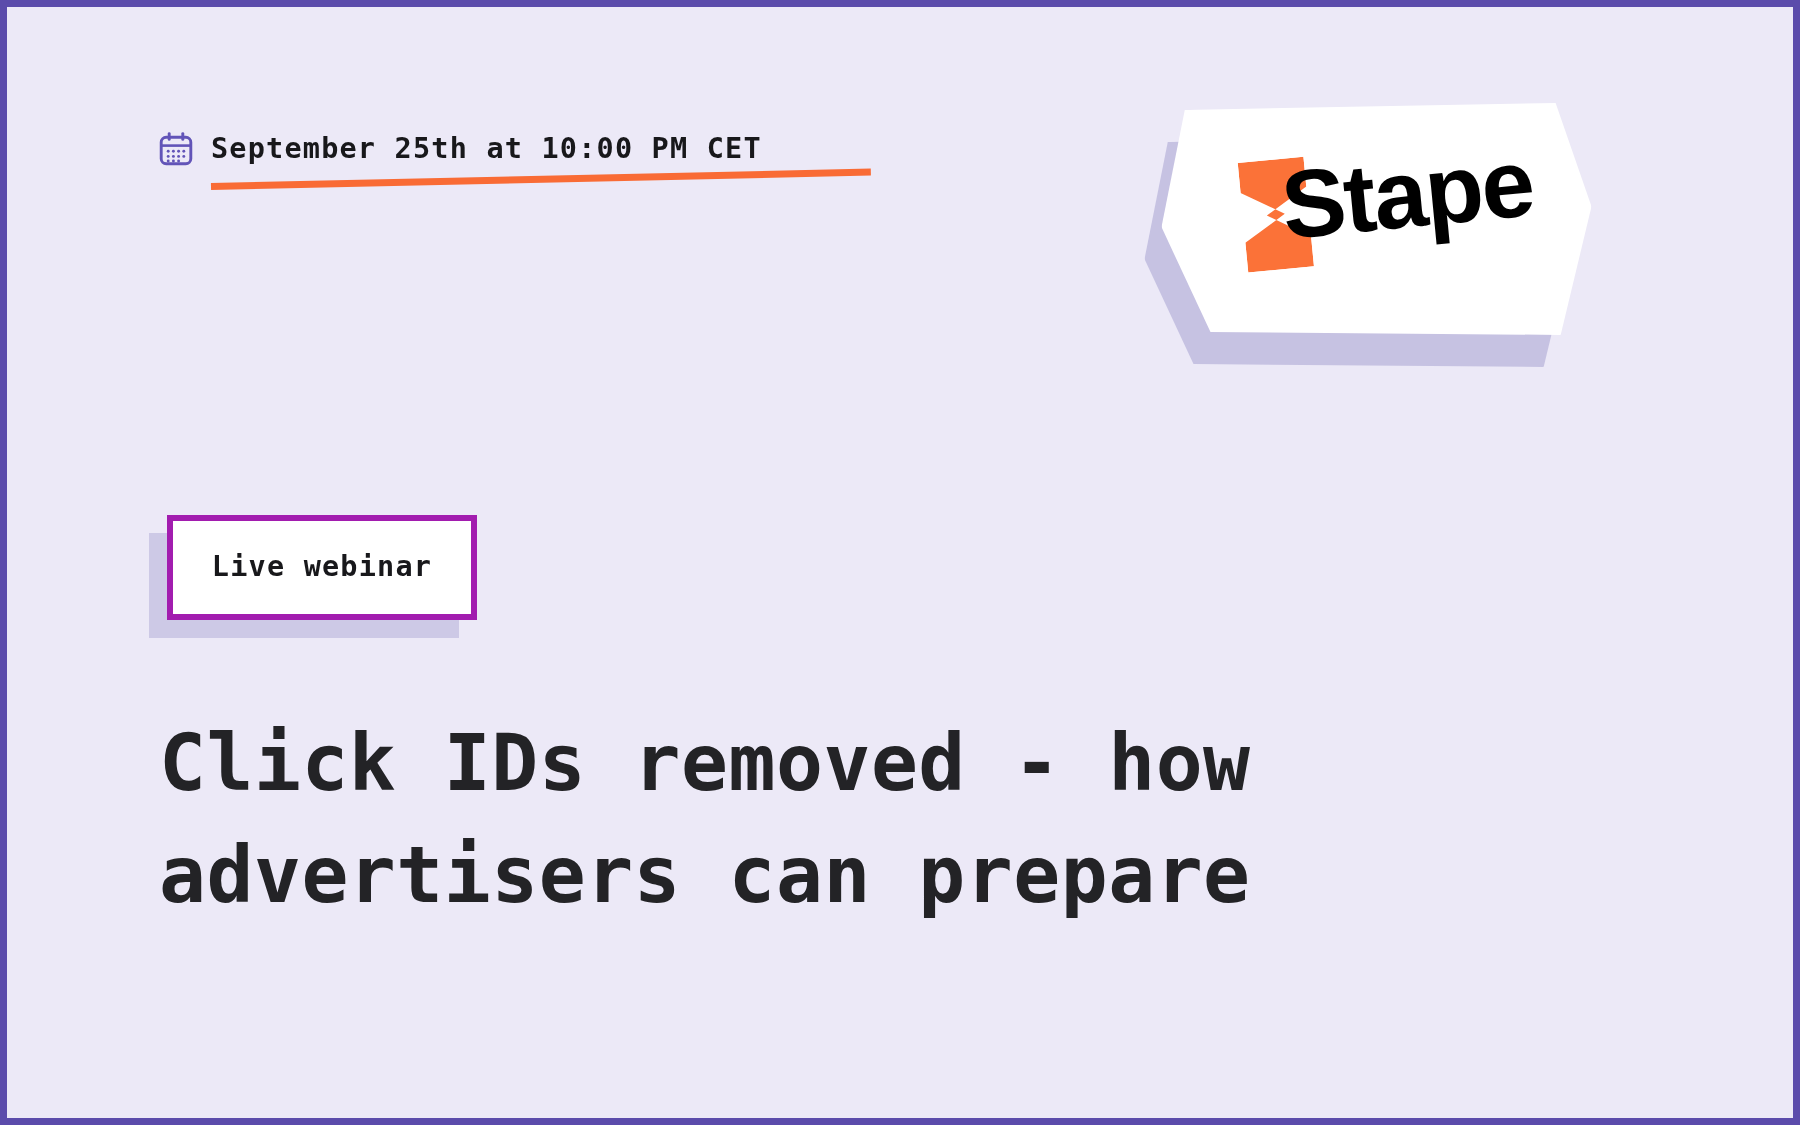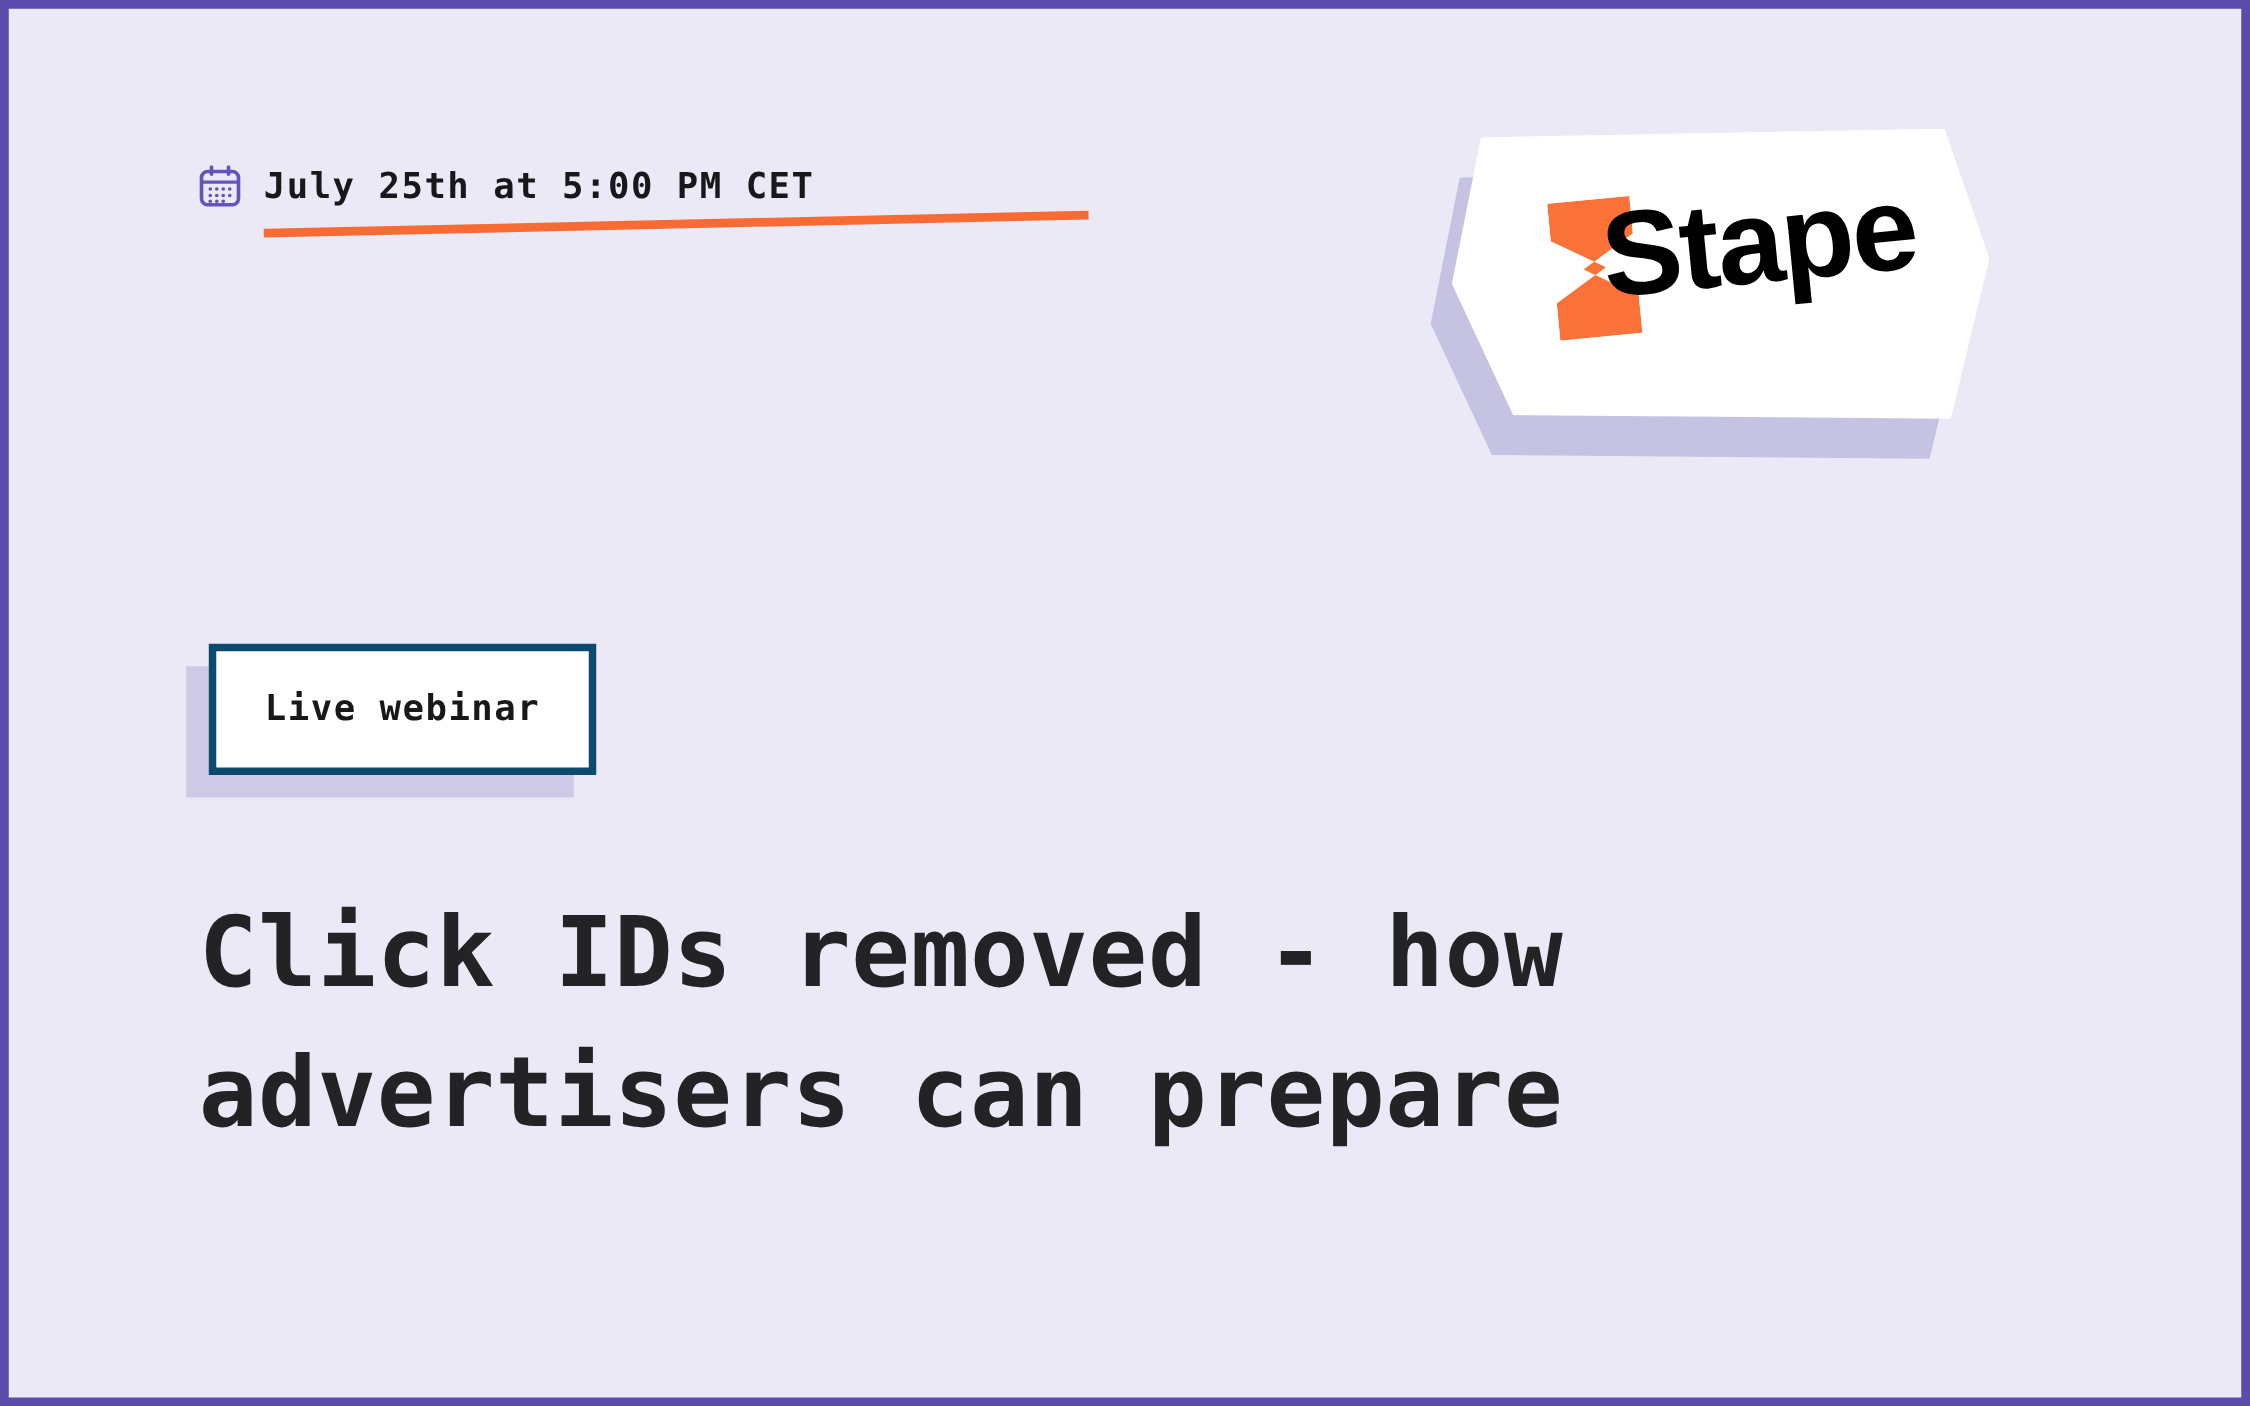--- a/index.html
+++ b/index.html
@@ -132,21 +132,21 @@
     background: #cdc9e6;
   }
   #badge {
     position: absolute;
     left: 0;
     top: 0;
     width: 310px;
     height: 105px;
     box-sizing: border-box;
     background: #ffffff;
-    border: 6px solid #0c4a6e;
+    border: 6px solid #a21caf;
     display: flex;
     align-items: center;
     justify-content: center;
   }
   #badge-label {
     font-family: "DejaVu Sans Mono", monospace;
     font-size: 28.5px;
     font-weight: 700;
     letter-spacing: 1.2px;
     color: #18181b;
@@ -188,21 +188,21 @@
         <circle cx="24.8" cy="19.2" r="1.45"></circle>
         <circle cx="9.2" cy="24.4" r="1.45"></circle>
         <circle cx="14.4" cy="24.4" r="1.45"></circle>
         <circle cx="19.6" cy="24.4" r="1.45"></circle>
         <circle cx="24.8" cy="24.4" r="1.45"></circle>
         <circle cx="9.2" cy="29.0" r="1.45"></circle>
         <circle cx="14.4" cy="29.0" r="1.45"></circle>
         <circle cx="19.6" cy="29.0" r="1.45"></circle>
       </g>
     </svg>
-    <span id="date-text">July 25th at 5:00 PM CET</span>
+    <span id="date-text">September 25th at 10:00 PM CET</span>
   </div>
   <div id="date-underline"></div>
 
   <div id="logo-wrap">
     <div id="logo-shadow"></div>
     <div id="logo-card"></div>
     <div id="logo-inner">
       <svg id="logo-mark" viewBox="0 0 66 110">
         <path d="M0 0 H66 V30 L24 55 L66 80 V110 H0 V80 L42 55 L0 30 Z" fill="#fb7238"></path>
       </svg>

